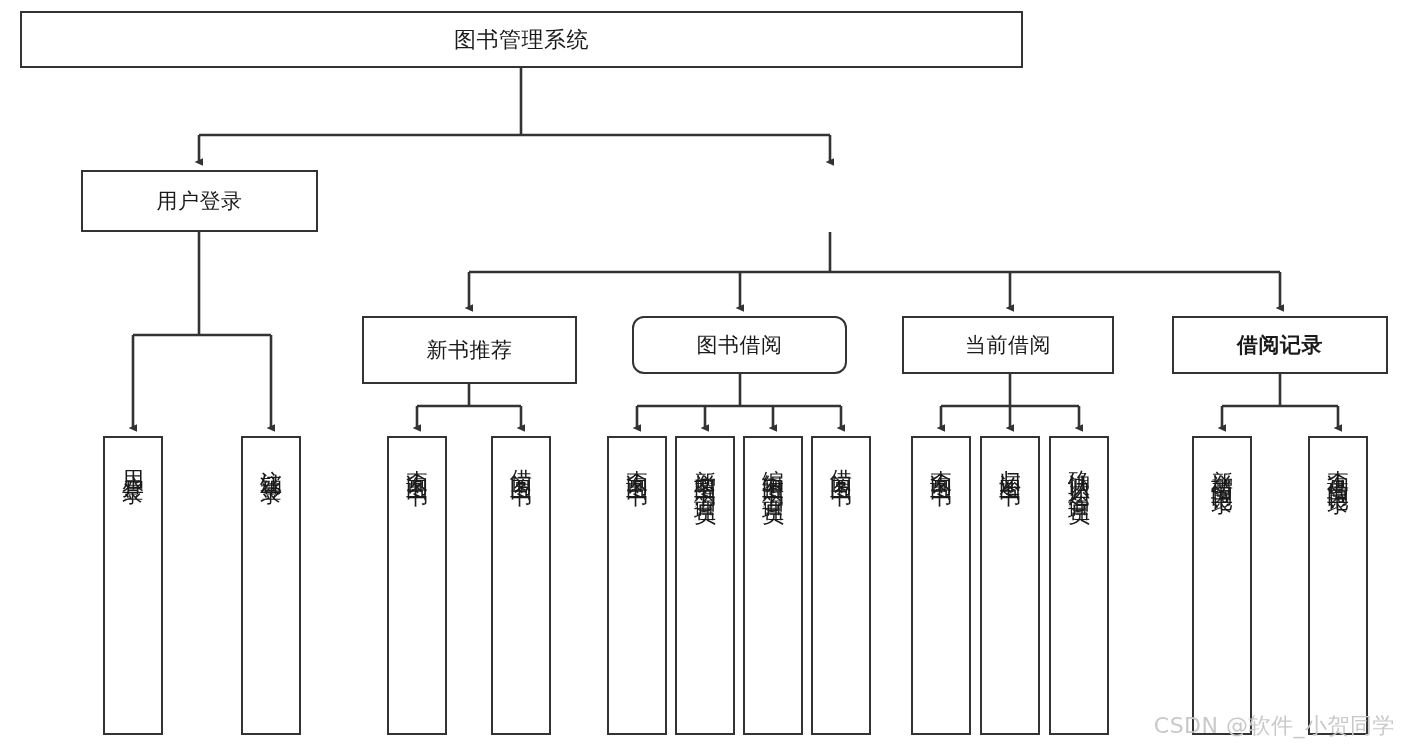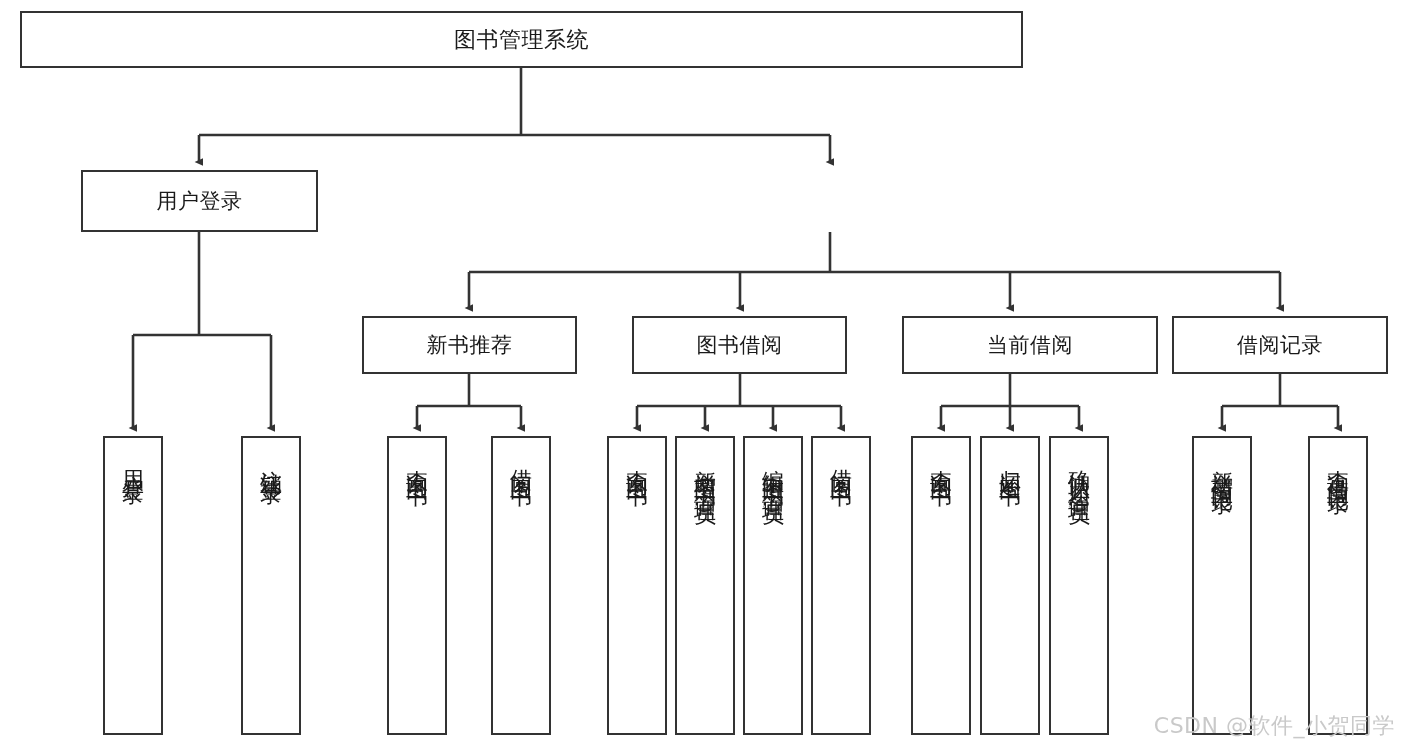--- a/index.html
+++ b/index.html
@@ -133,33 +133,33 @@
 
   <div class="node root horizontal" style="left:20px; top:11px; width:1003px; height:57px;">
     <span class="node-label">图书管理系统</span>
   </div>
 
   <div class="node horizontal" style="left:81px; top:170px; width:237px; height:62px;">
     <span class="node-label">用户登录</span>
   </div>
 
 
-  <div class="node horizontal" style="left:362px; top:316px; width:215px; height:58px;">
+  <div class="node horizontal" style="left:362px; top:316px; width:215px; height:68px;">
     <span class="node-label">新书推荐</span>
   </div>
 
-  <div class="node horizontal" style="left:632px; top:316px; width:215px; height:58px;">
+  <div class="node horizontal" style="left:632px; top:316px; width:215px; height:58px;border-radius:12px;">
     <span class="node-label">图书借阅</span>
   </div>
 
-  <div class="node horizontal" style="left:902px; top:316px; width:256px; height:58px;">
+  <div class="node horizontal" style="left:902px; top:316px; width:212px; height:58px;">
     <span class="node-label">当前借阅</span>
   </div>
 
-  <div class="node horizontal" style="left:1172px; top:316px; width:216px; height:58px;">
+  <div class="node horizontal" style="left:1172px; top:316px; width:216px; height:58px;font-weight:bold;">
     <span class="node-label">借阅记录</span>
   </div>
 
   <div class="node vertical" style="left:103px; top:436px; width:60px; height:299px;">
     <span class="node-label">用户登录</span>
   </div>
 
   <div class="node vertical" style="left:241px; top:436px; width:60px; height:299px;">
     <span class="node-label">注销登录</span>
   </div>

